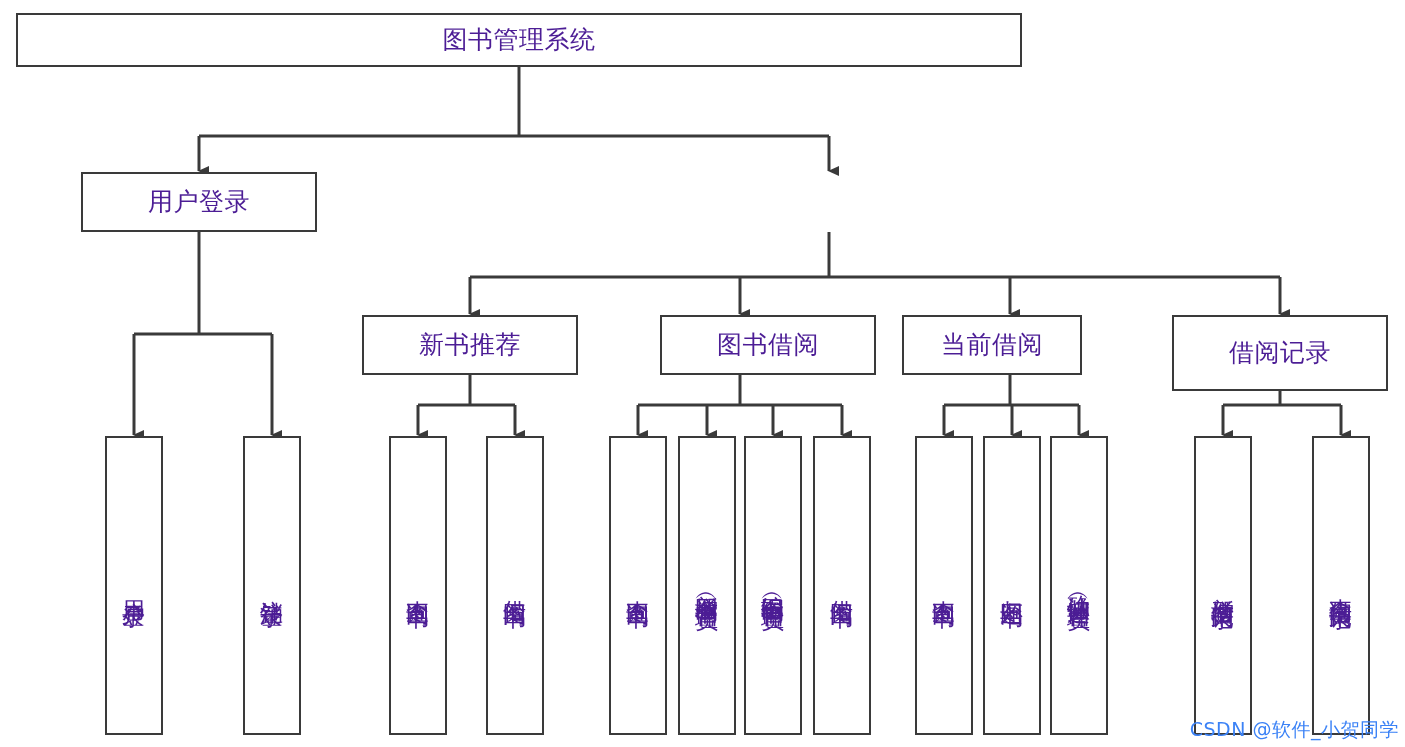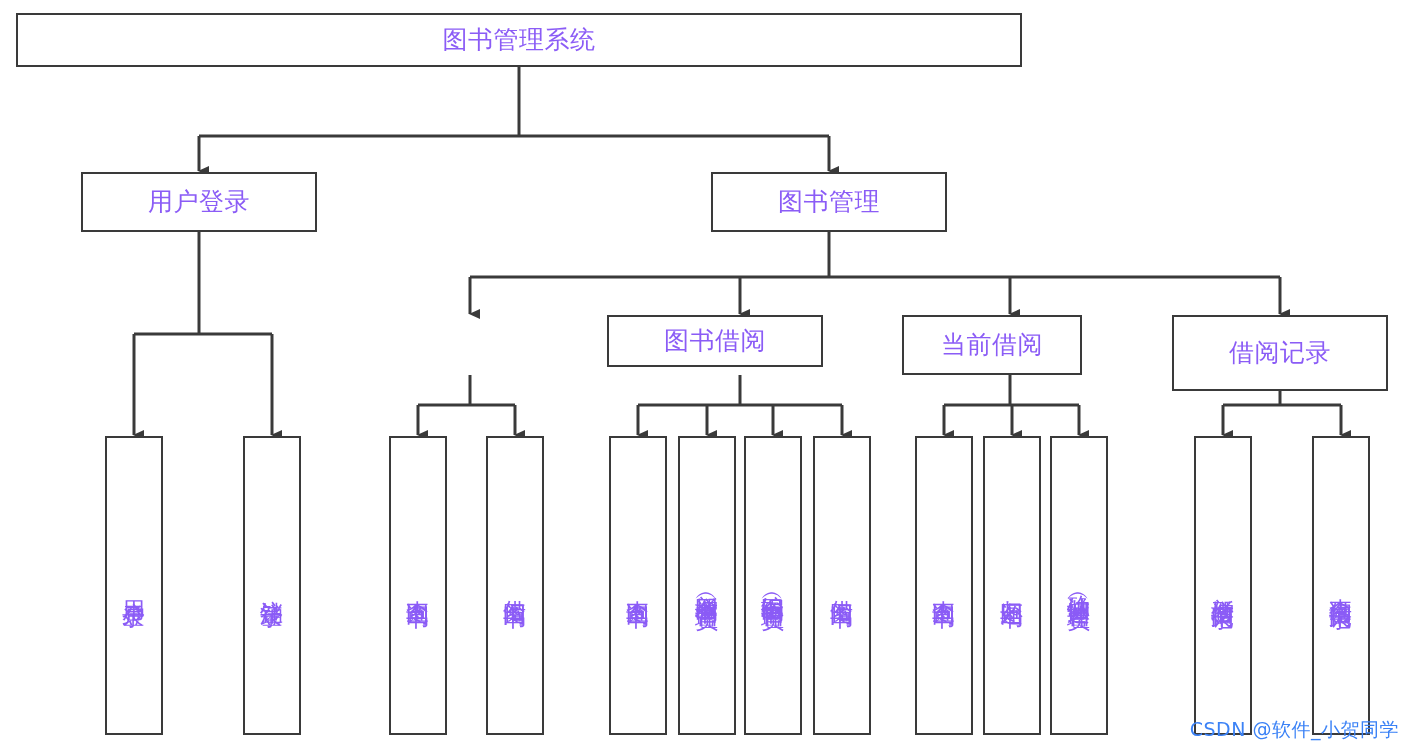--- a/index.html
+++ b/index.html
@@ -27,21 +27,21 @@
     pointer-events: none;
   }
   .node {
     position: absolute;
     box-sizing: border-box;
     border: 2px solid #3a3a3a;
     background: #ffffff;
     display: flex;
     align-items: center;
     justify-content: center;
-    color: #8b5cf6;
+    color: #4c1d95;
     z-index: 2;
   }
   .node.horiz {
     font-size: 25px;
     line-height: 1.1;
     letter-spacing: 0.5px;
     white-space: nowrap;
   }
   .node.vert {
     font-size: 23px;
@@ -115,25 +115,25 @@
       </g>
   </svg>
 
   <div class="node horiz" style="left: 16px; top: 13px; width: 1006px; height: 54px;">
     <span>图书管理系统</span>
   </div>
 
   <div class="node horiz" style="left: 81px; top: 172px; width: 236px; height: 60px;">
     <span>用户登录</span>
   </div>
-  <div class="node horiz" style="left: 711px; top: 172px; width: 236px; height: 60px;">
-    <span>图书管理</span>
+
+  <div class="node horiz" style="left: 362px; top: 315px; width: 216px; height: 60px;">
+    <span>新书推荐</span>
   </div>
-
-  <div class="node horiz" style="left: 607px; top: 315px; width: 216px; height: 52px;">
+  <div class="node horiz" style="left: 660px; top: 315px; width: 216px; height: 60px;">
     <span>图书借阅</span>
   </div>
   <div class="node horiz" style="left: 902px; top: 315px; width: 180px; height: 60px;">
     <span>当前借阅</span>
   </div>
   <div class="node horiz" style="left: 1172px; top: 315px; width: 216px; height: 76px;">
     <span>借阅记录</span>
   </div>
 
   <div class="node vert" style="left: 105px; top: 436px; width: 58px; height: 299px;">

